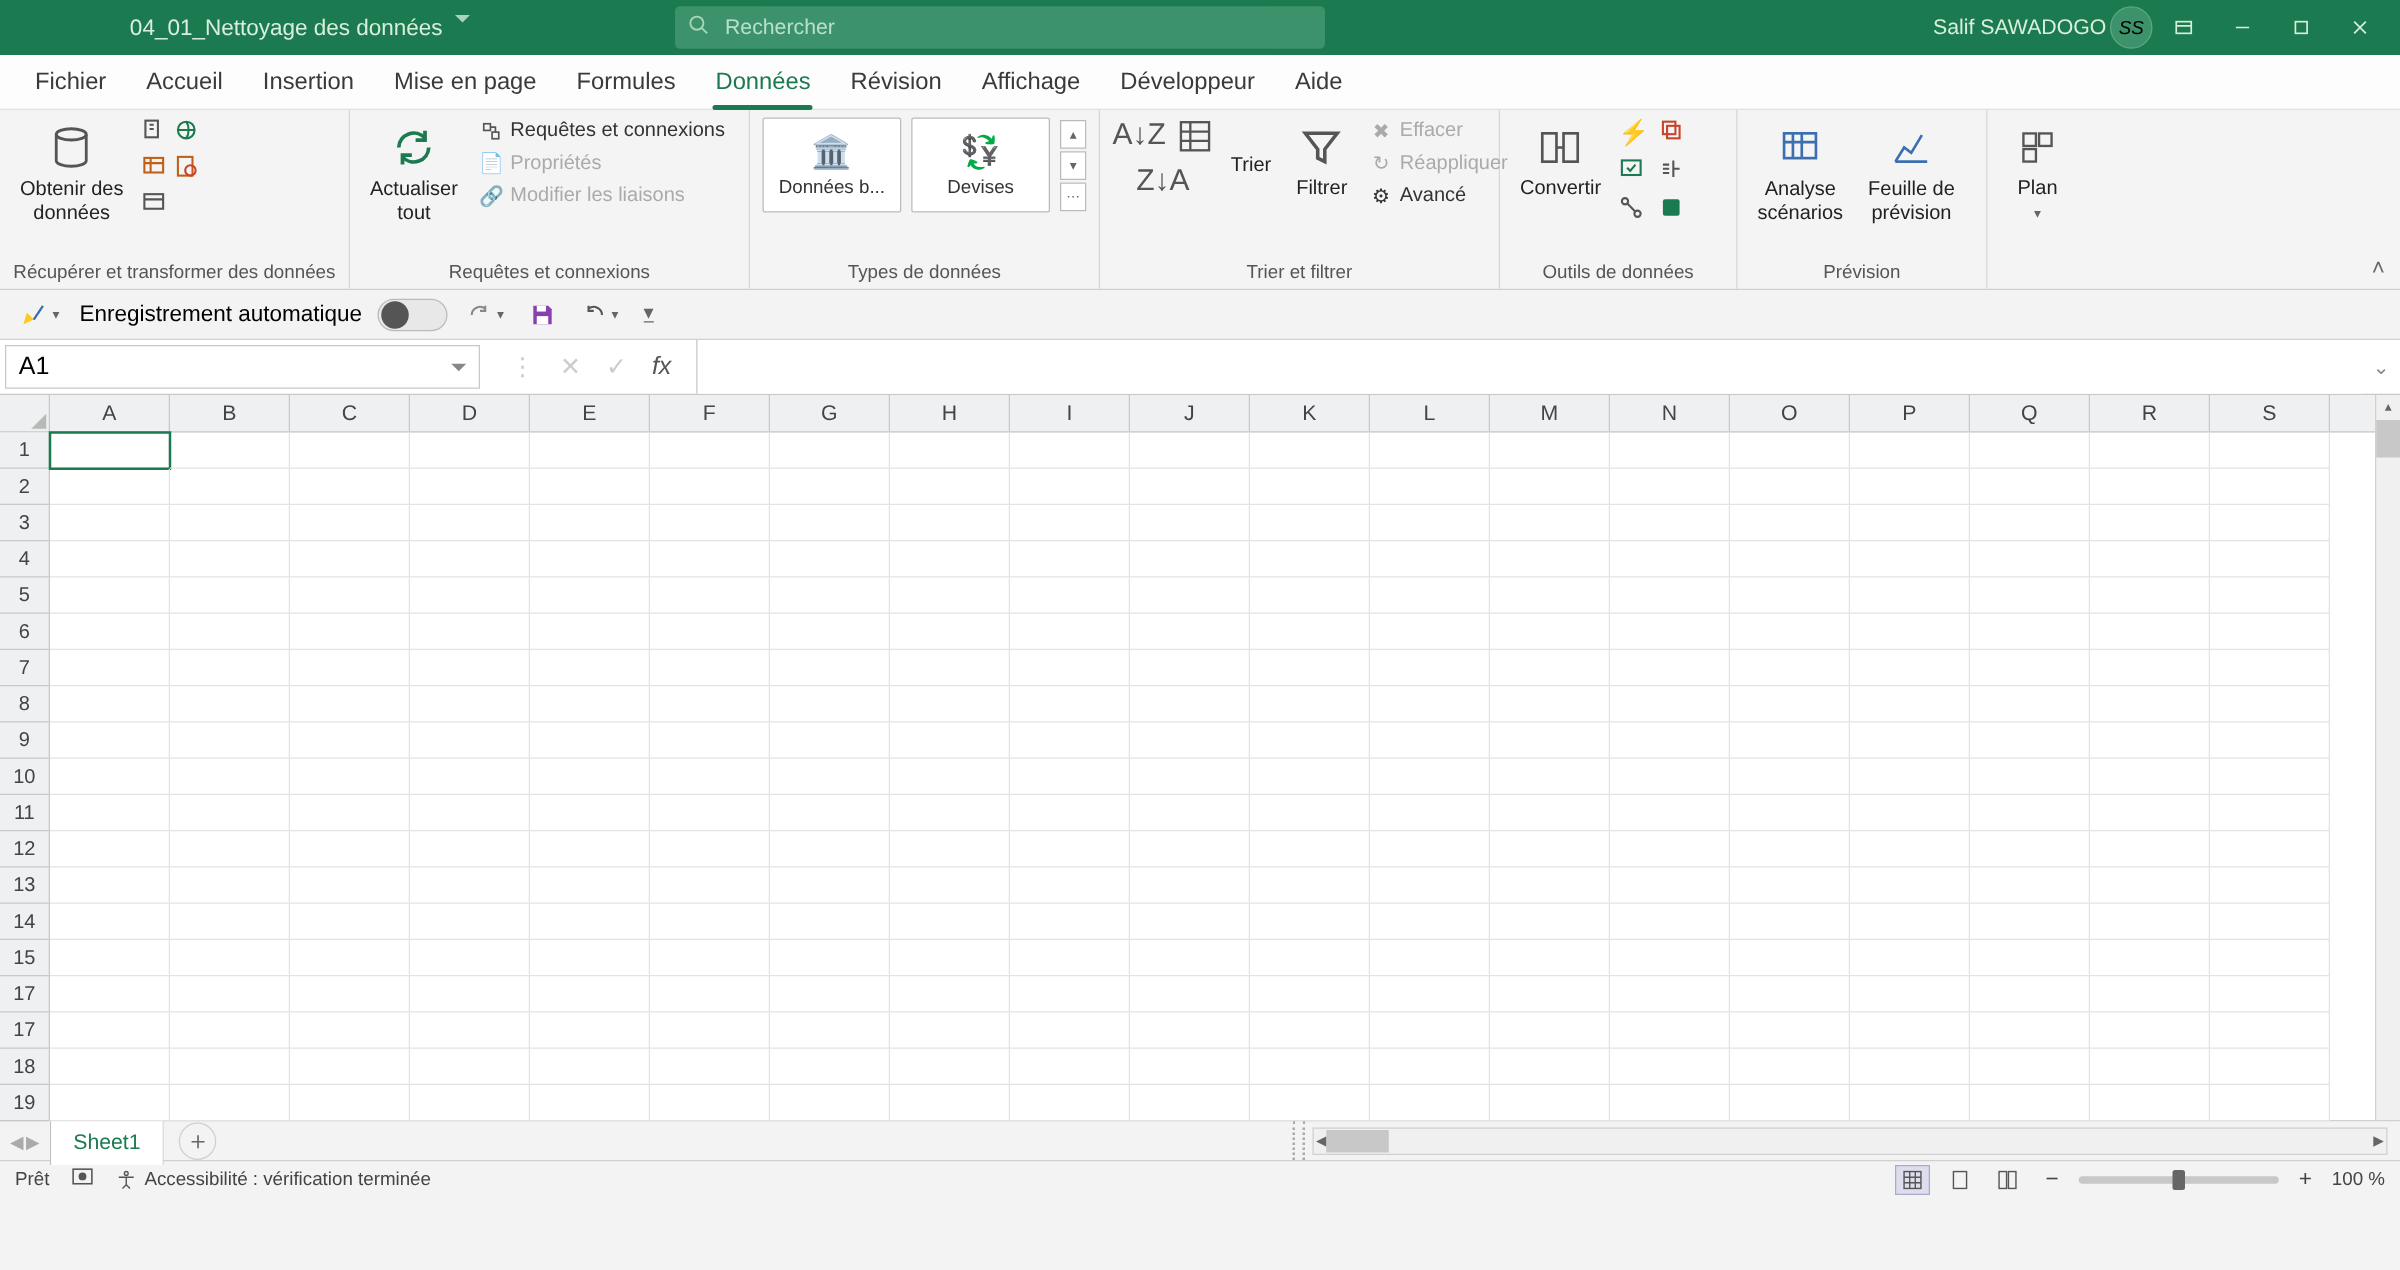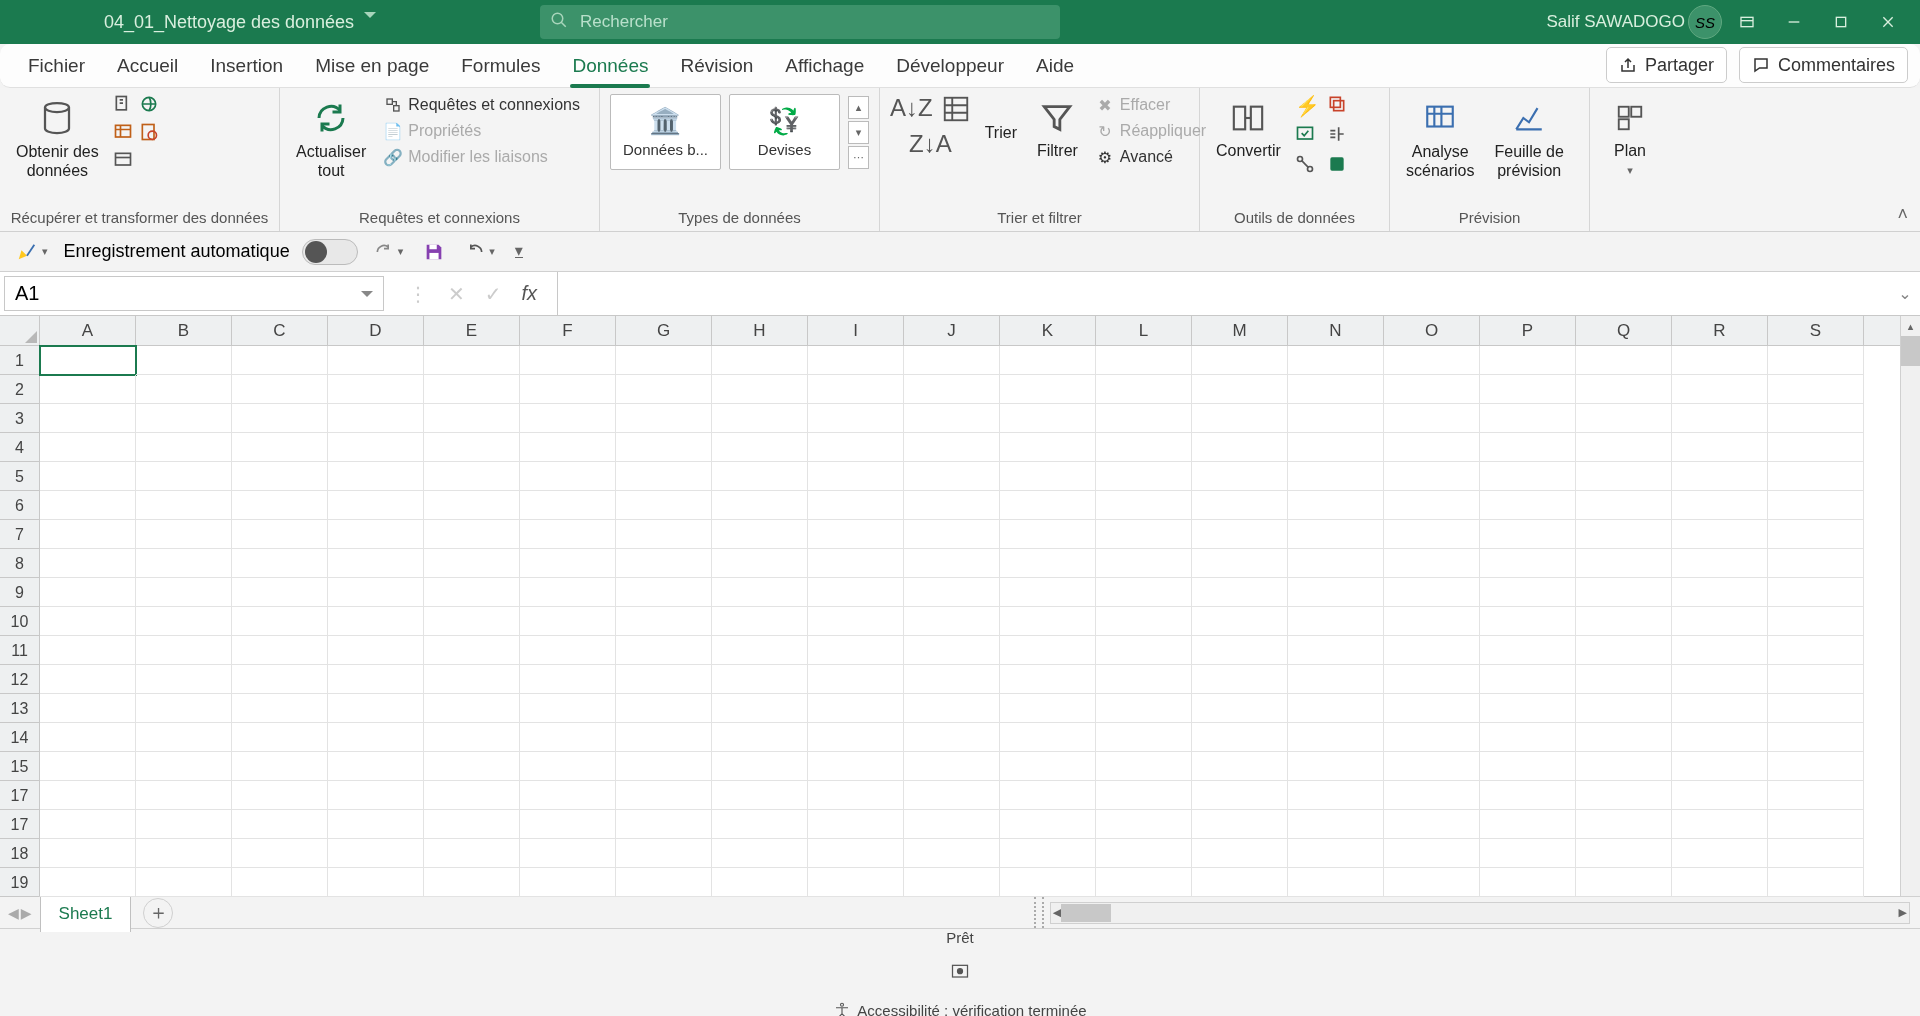--- a/index.html
+++ b/index.html
@@ -13,21 +13,21 @@
 .search-wrap { flex: 0 0 520px; height: 34px; margin-left: 60px; background: #3c926a; border-radius: 4px; display: flex; align-items: center; padding: 0 10px; gap: 12px; }
 .search-icon svg { width: 18px; height: 18px; stroke: #a8d5bb; }
 .search-text { color: #b9e0cb; font-size: 17px; }
 .title-right { margin-left: auto; display: flex; align-items: center; gap: 3px; padding-right: 10px; text-align: right; }
 .username { color: #d9efde; font-size: 17px; }
 .avatar { width: 34px; height: 34px; border-radius: 50%; background: #3c926a; color: #000000; font-size: 15px; display: flex; align-items: center; justify-content: center; border: 1px solid #5fa880; font-style: italic; }
 .win-btn { width: 44px; height: 40px; display: flex; align-items: center; justify-content: center; }
 .win-btn svg { width: 16px; height: 16px; stroke: #d9efde; }
 
 
-.tabbar { height: 44px; background: #fdfdfd; display: flex; align-items: flex-end; padding-left: 12px; border-bottom: 1px solid #e0e0e0; position: relative; border-radius: 10px; }
+.tabbar { height: 44px; background: #fdfdfd; display: flex; align-items: flex-end; padding-left: 12px; border-bottom: 1px solid #e0e0e0; position: relative; }
 .tab { padding: 10px 16px; font-size: 19px; color: #3a3a3a; cursor: pointer; }
 .tab.active { color: #1b7a4f; font-weight: 500; position: relative; }
 .tab.active::after { content: ""; position: absolute; left: 14px; right: 14px; bottom: -1px; height: 4px; background: #1b7a4f; border-radius: 2px; }
 .tabbar-right { margin-left: auto; display: flex; align-items: center; gap: 12px; padding-right: 12px; padding-bottom: 4px; }
 .topbtn { height: 36px; background: #fff; border: 1px solid #ccc; border-radius: 5px; padding: 0 12px; display: flex; align-items: center; gap: 8px; font-size: 18px; color: #333; }
 .topbtn svg { width: 18px; height: 18px; stroke: #333; }
 
 
 .ribbon { height: 144px; background: #f4f4f4; border-bottom: 1px solid #d0d0d0; display: flex; position: relative; }
 .rgroup { height: 100%; border-right: 1px solid #d6d6d6; display: flex; flex-direction: column; justify-content: space-between; padding: 6px 10px 2px 10px; }
@@ -79,21 +79,21 @@
 
 .sheetrow { height: 32px; background: #f3f3f3; display: flex; align-items: center; border-top: 1px solid #d0d0d0; }
 .sheetnav { display: flex; gap: 2px; padding: 0 8px; color: #aaa; font-size: 14px; }
 .sheet-tab { height: 40px; background: #fff; border: 1px solid #c0c0c0; border-bottom: none; padding: 0 18px; display: flex; align-items: center; font-size: 17px; color: #1b7a4f; font-weight: 500; border-radius: 2px 2px 0 0; margin-top: -1px; border-top: 3px solid #1b7a4f; }
 .add-sheet { width: 30px; height: 30px; display: flex; align-items: center; justify-content: center; font-size: 20px; color: #666; margin-left: 12px; border: 1px solid #d0d0d0; border-radius: 50%; }
 .hsplit { width: 10px; height: 100%; border-left: 2px dotted #aaa; border-right: 2px dotted #aaa; margin: 0 6px; }
 .hscroll { flex: 1; height: 22px; background: #f0f0f0; border: 1px solid #d0d0d0; margin-right: 10px; display:flex; align-items:center; justify-content:space-between; font-size:11px; color:#666; padding: 0 2px;}
 .hscroll .hthumb { width: 50px; height: 18px; background: #c8c8c8; }
 
 
-.status { height: 30px; background: #f3f3f3; display: flex; align-items: center; padding: 0 12px; gap: 16px; font-size: 15px; color: #444; border-top: 1px solid #d0d0d0; flex-direction: column; }
+.status { height: 30px; background: #f3f3f3; display: flex; align-items: center; padding: 0 12px; gap: 16px; font-size: 15px; color: #444; border-top: 1px solid #d0d0d0; }
 .status-right { margin-left: auto; display: flex; align-items: center; gap: 10px; }
 .viewbtn { width: 28px; height: 24px; display: flex; align-items: center; justify-content: center; border: 1px solid transparent; }
 .viewbtn.active { background: #dde; border-color: #aac; }
 .zoom-slider { width: 160px; height: 6px; background: #c8c8c8; position: relative; border-radius: 3px; }
 .zoom-slider .zknob { width: 10px; height: 16px; background: #666; position: absolute; top: -5px; left: 75px; border-radius: 2px; }
 </style>
 </head>
 <body>
 
 <div class="titlebar">
@@ -144,34 +144,20 @@
       <div class="tab">Accueil</div>
       <div class="tab">Insertion</div>
       <div class="tab">Mise en page</div>
       <div class="tab">Formules</div>
       <div class="tab active">Données</div>
       <div class="tab">Révision</div>
       <div class="tab">Affichage</div>
       <div class="tab">Développeur</div>
       <div class="tab">Aide</div>
     </div>
-  <div class="tabbar-right">
-    <div class="topbtn">
-      <svg viewBox="0 0 24 24" fill="none" stroke-width="2">
-          <path d="M4 12v8h16v-8M12 4v12M8 8l4-4 4 4"></path>
-        </svg>
-      <span>Partager</span>
-    </div>
-    <div class="topbtn">
-      <svg viewBox="0 0 24 24" fill="none" stroke-width="2">
-          <path d="M4 4h16v12H10l-6 4V4z"></path>
-        </svg>
-      <span>Commentaires</span>
-    </div>
-  </div>
 </div>
 
 <div class="ribbon">
 
   <div class="rgroup" style="width:280px">
     <div class="rgroup-row">
       <div class="big-btn">
         <span class="icn">
           <svg width="36" height="36" viewBox="0 0 24 24" fill="none" stroke="#555" stroke-width="1.5">
               <ellipse cx="12" cy="5" rx="8" ry="3"></ellipse>

